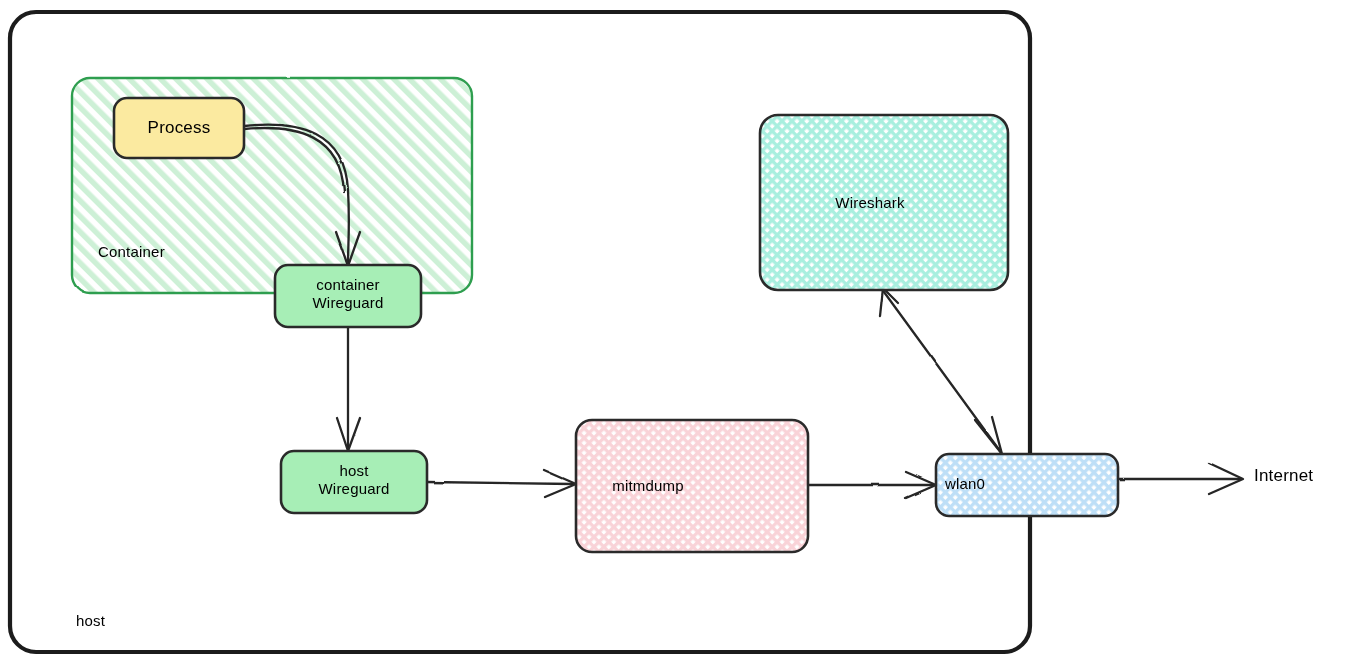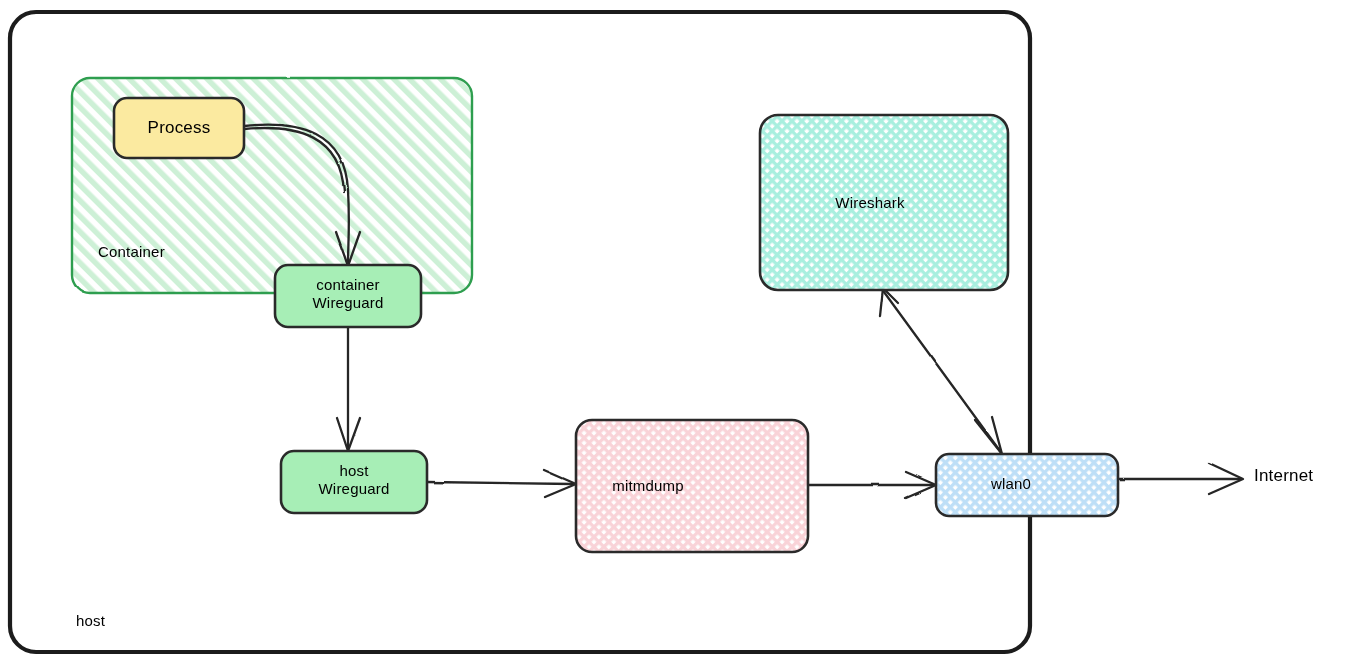--- a/index.html
+++ b/index.html
@@ -192,21 +192,21 @@
   <div class="node-label" style="left:275px; top:276px; width:146px;">container
 Wireguard</div>
 
   <div class="node-label" style="left:281px; top:462px; width:146px;">host
 Wireguard</div>
 
   <div class="node-label" style="left:544px; top:477px; width:208px;">mitmdump</div>
 
   <div class="node-label" style="left:760px; top:194px; width:220px;">Wireshark</div>
 
-  <div class="node-label" style="left:936px; top:475px; width:150px;">wlan0</div>
+  <div class="node-label" style="left:890px; top:475px; width:150px;">wlan0</div>
 
   <div class="free-label" style="left:1254px; top:466px;">Internet</div>
 
   <div class="hit" style="left:114px; top:98px; width:130px; height:60px;"></div>
   <div class="hit" style="left:275px; top:265px; width:146px; height:62px;"></div>
   <div class="hit" style="left:281px; top:451px; width:146px; height:62px;"></div>
   <div class="hit" style="left:576px; top:420px; width:232px; height:132px;"></div>
   <div class="hit" style="left:760px; top:115px; width:248px; height:175px;"></div>
   <div class="hit" style="left:936px; top:454px; width:182px; height:62px;"></div>
 

